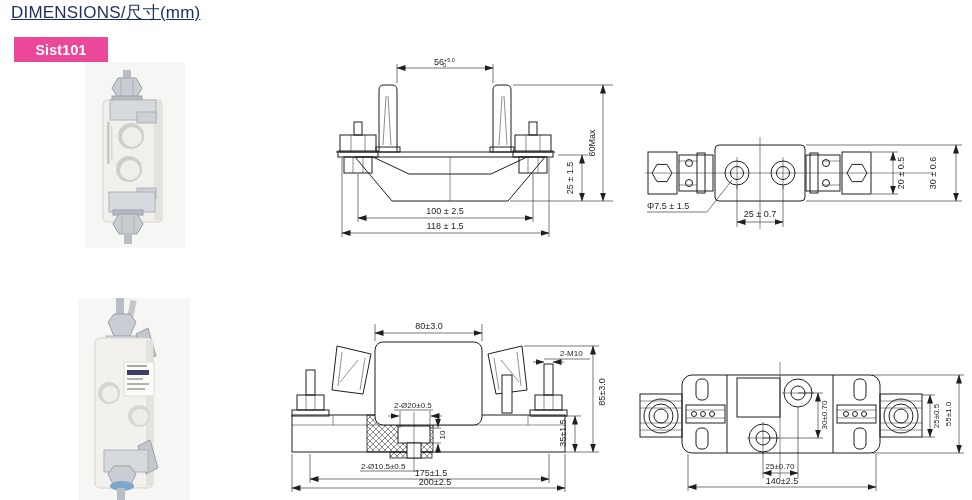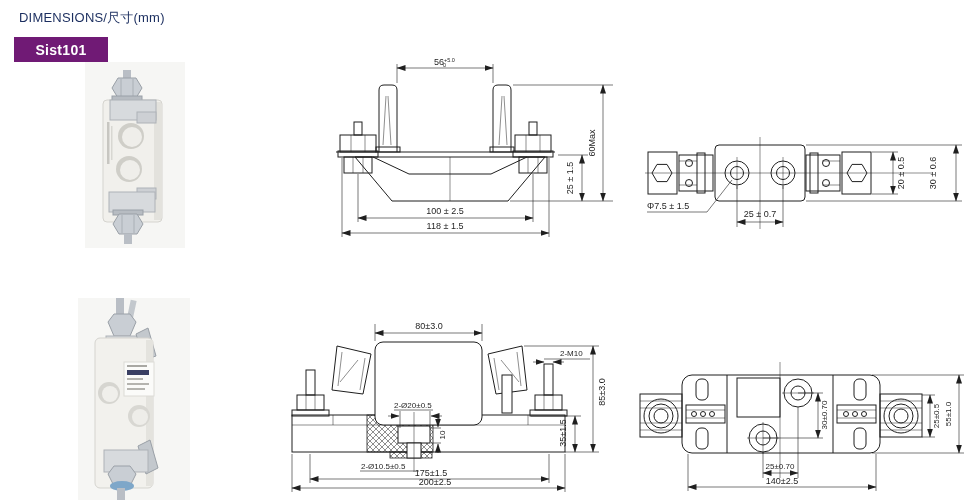--- a/index.html
+++ b/index.html
@@ -1,18 +1,18 @@
 <!DOCTYPE html>
 <html><head>
 <meta charset="utf-8">
 <style>
   html,body{margin:0;padding:0;background:#fff;font-family:"Liberation Sans",sans-serif;}
   .canvas{position:relative;width:972px;height:500px;background:#ffffff;overflow:hidden;}
-  .title{position:absolute;left:11px;top:1px;margin:8px;font-size:13px;font-weight:500;color:#1b2e5f;letter-spacing:.2px;}
-  .badge{position:absolute;left:14px;width:94px;height:25px;background:#701a75;color:#fff;
+  .title{position:absolute;left:11px;top:1px;margin:0;font-size:17px;font-weight:500;color:#1b2e5f;letter-spacing:.2px;text-decoration:underline;}
+  .badge{position:absolute;left:14px;width:94px;height:25px;background:#ec4899;color:#fff;
          font-weight:700;font-size:14px;display:flex;align-items:center;justify-content:center;letter-spacing:.3px;}
   .badge1{top:37px;} .badge2{top:277px;}
   .ph{position:absolute;}
   .ph1{left:85px;top:62px;} .ph2{left:78px;top:298px;}
   .drw{position:absolute;}
   .fv101{left:330px;top:52px;} .tv101{left:645px;top:135px;}
   .fv201{left:283px;top:312px;} .tv201{left:622px;top:360px;}
   .s1{fill:none;stroke:#1f1f1f;stroke-width:1;}
   .s2{fill:#ffffff;stroke:#1f1f1f;stroke-width:1;}
   .dl{stroke:#1f1f1f;stroke-width:.6;fill:none;}

